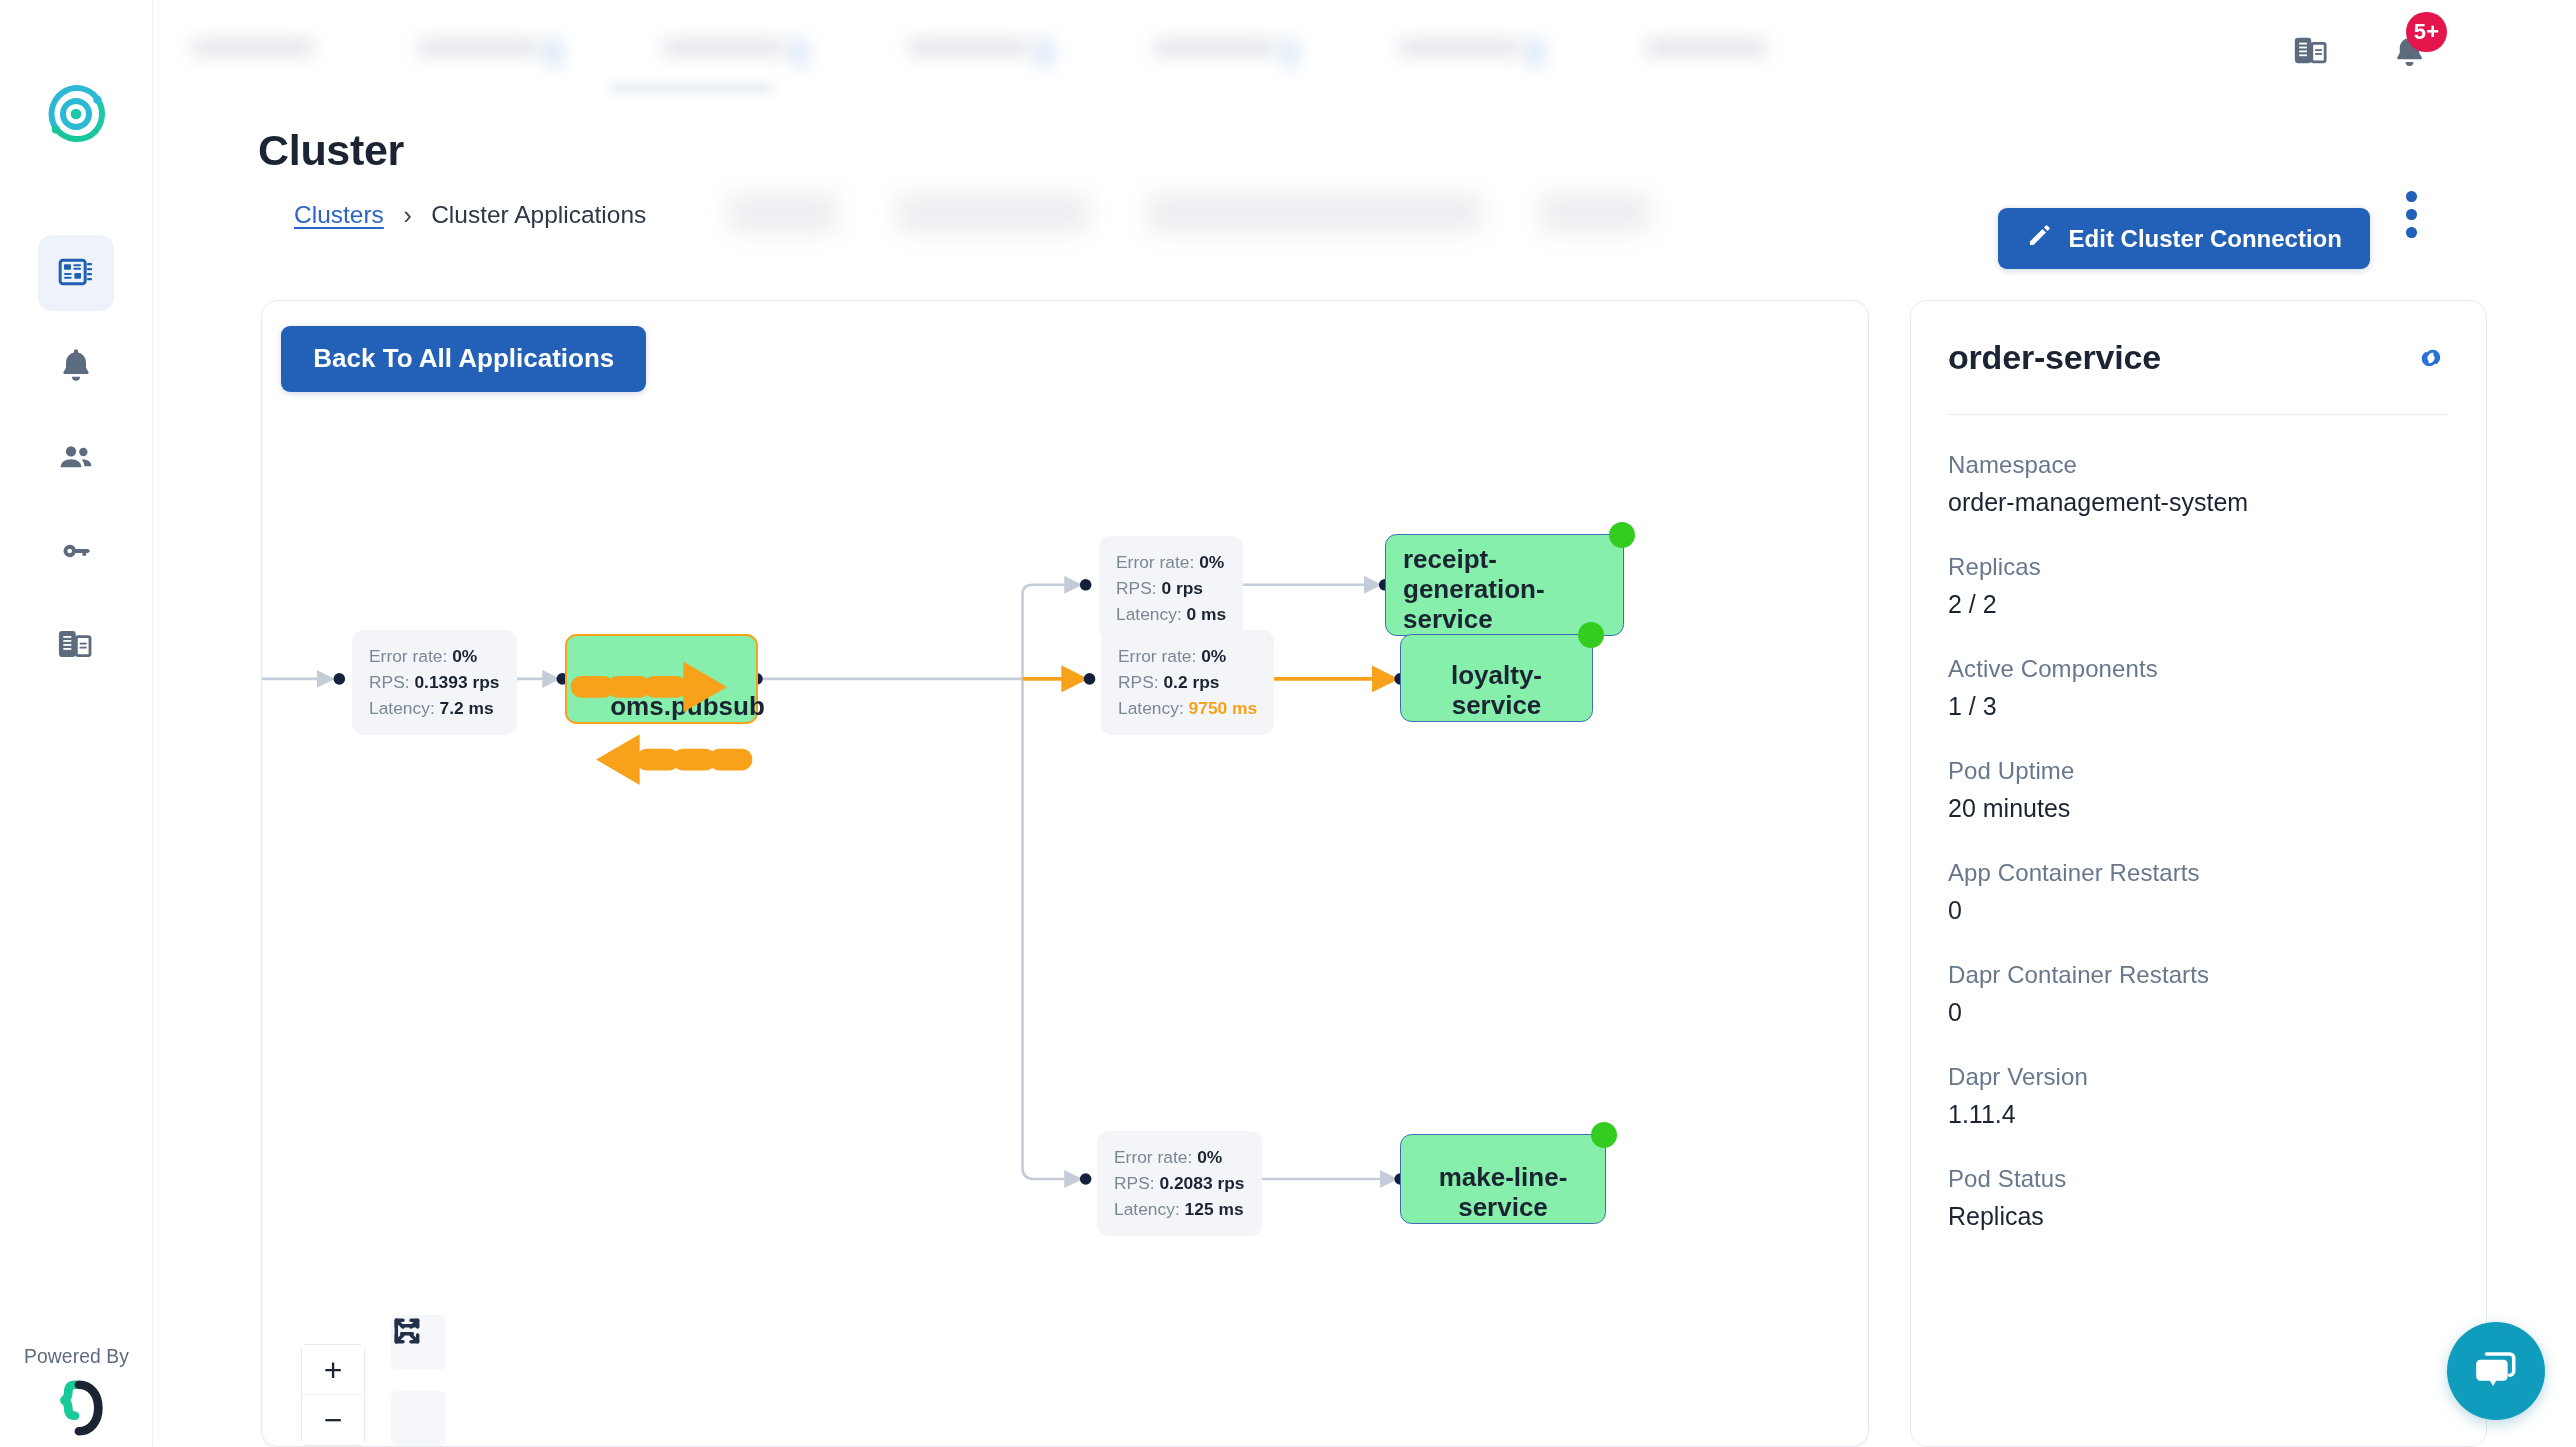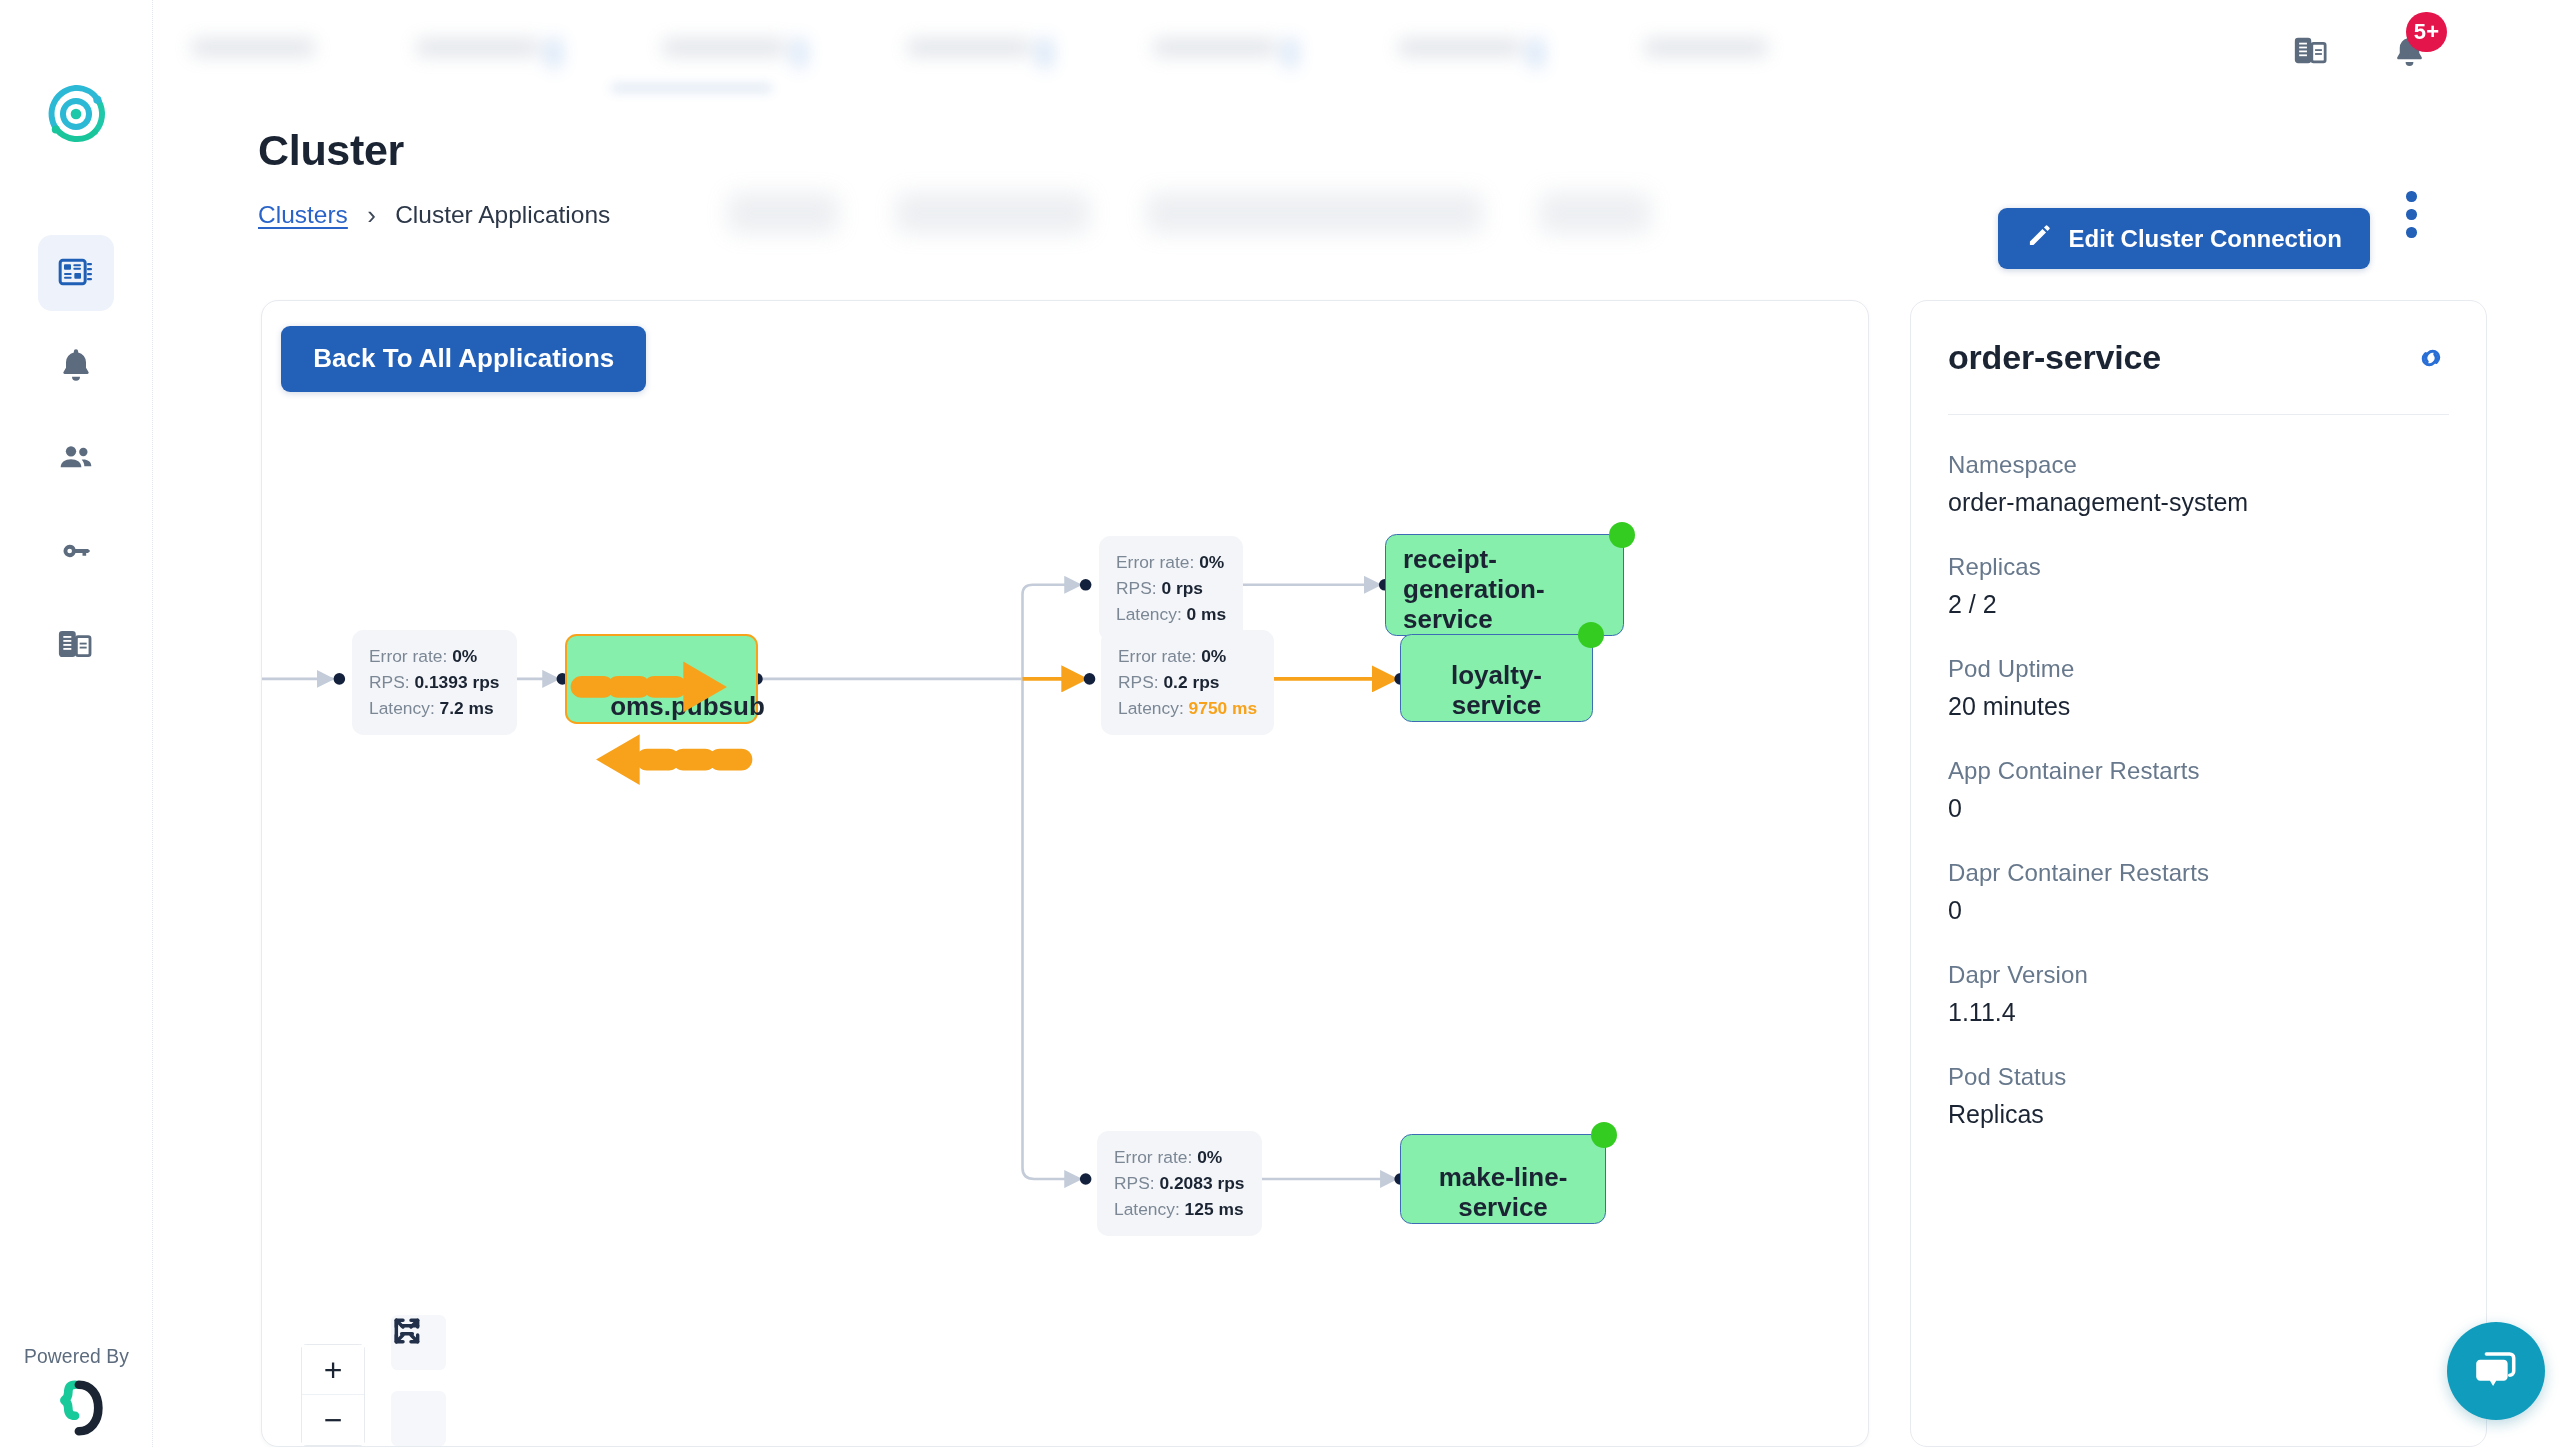--- a/index.html
+++ b/index.html
@@ -74,21 +74,21 @@
     font-size: 22px; font-weight: 700; letter-spacing: 0.2px;
   }
 
   
   .page-header { position: absolute; left: 258px; top: 126px; }
   .page-title {
     font-size: 43px; font-weight: 700; color: #1b2433; letter-spacing: -0.3px;
   }
   .breadcrumb {
     margin-top: 26px; display: flex; align-items: center; gap: 19.3px;
-    font-size: 24.5px; color: #2c3748;
+    font-size: 24.5px; color: #2c3748; margin-left: 36px;
   }
   .breadcrumb a {
     color: #2a64c8; text-decoration: underline; text-underline-offset: 3.9px; cursor: pointer;
   }
   .bc-sep { color: #3d4858; font-size: 26px; line-height: 1; }
 
   .header-actions {
     position: absolute; right: 153px; top: 160px; display: flex; align-items: center; gap: 30px;
   }
   .btn-primary {
@@ -497,20 +497,24 @@
 
     <div class="dp-field">
       <div class="dp-label">Namespace</div>
       <div class="dp-value">order-management-system</div>
     </div>
     <div class="dp-field">
       <div class="dp-label">Replicas</div>
       <div class="dp-value">2 / 2</div>
     </div>
     <div class="dp-field">
+      <div class="dp-label">Active Components</div>
+      <div class="dp-value">1 / 3</div>
+    </div>
+    <div class="dp-field">
       <div class="dp-label">Pod Uptime</div>
       <div class="dp-value">20 minutes</div>
     </div>
     <div class="dp-field">
       <div class="dp-label">App Container Restarts</div>
       <div class="dp-value">0</div>
     </div>
     <div class="dp-field">
       <div class="dp-label">Dapr Container Restarts</div>
       <div class="dp-value">0</div>

